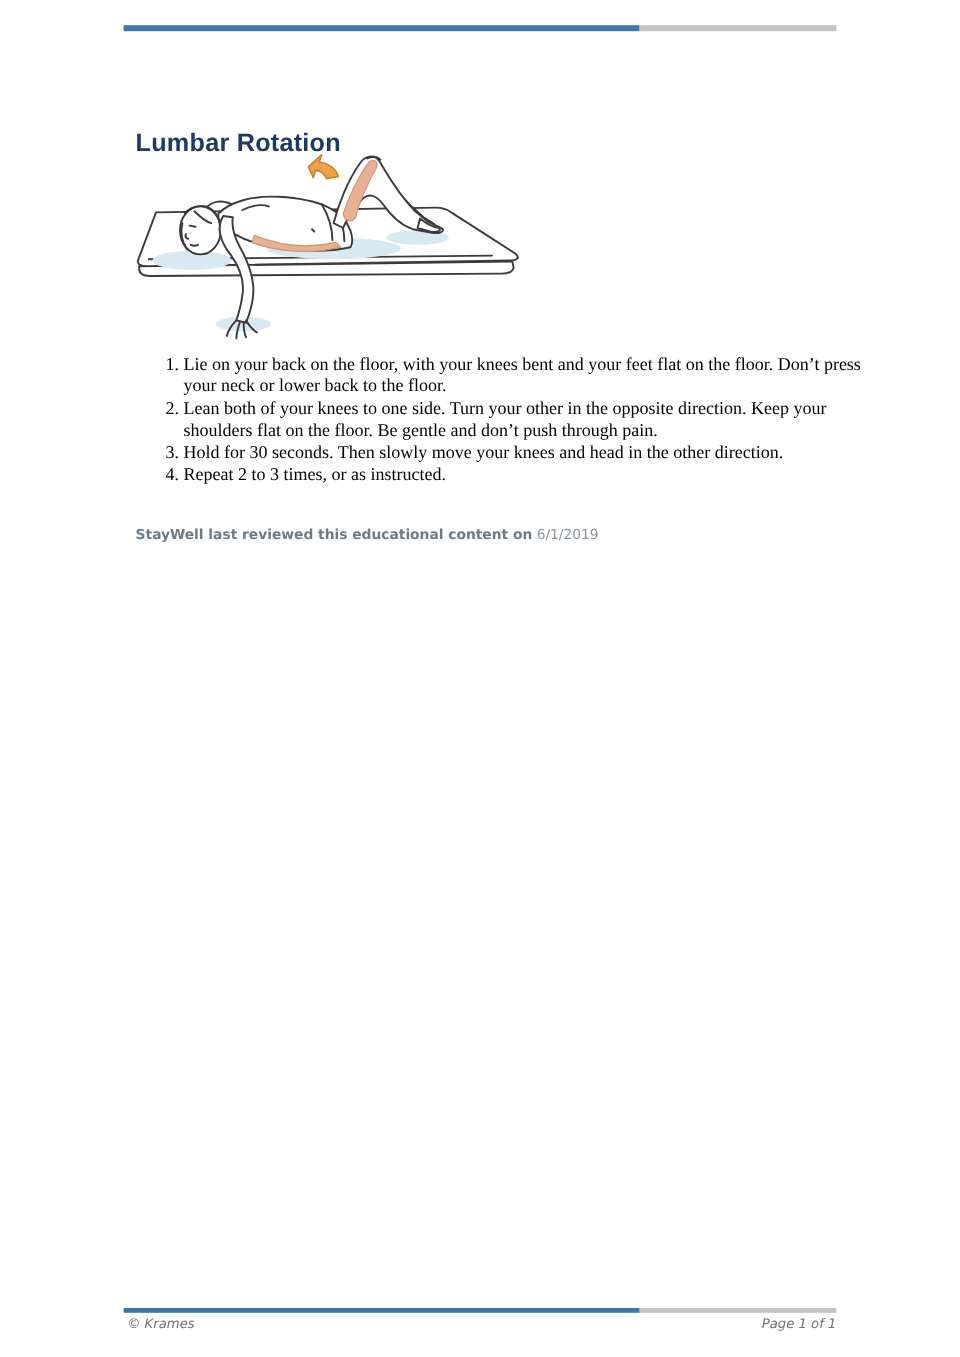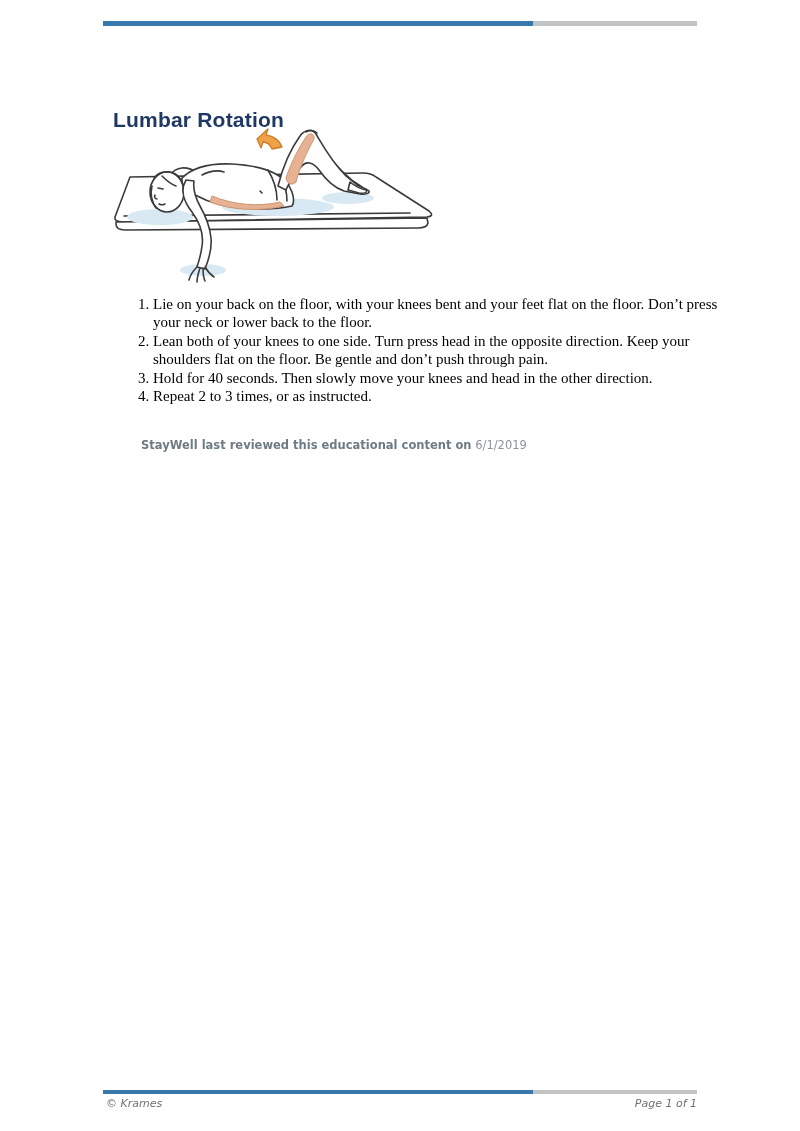--- a/index.html
+++ b/index.html
@@ -22,21 +22,21 @@
   .tan{stroke:#cf9671;stroke-width:1;stroke-linejoin:round;}
   
   .steps{position:absolute;left:113px;top:295px;width:576px;margin:0;padding:0 0 0 40px;
          font-family:"Liberation Serif",serif;font-size:15px;line-height:18.4px;color:#000;}
   .steps li{margin:0;padding:0;font-family:Liberation Serif, serif;}
   
   .review{position:absolute;left:113px;top:438px;font-size:11.5px;color:#6e7b85;font-weight:bold;}
   .review .date{font-weight:normal;color:#8b949c;}
   .copyright{position:absolute;left:113px;top:456px;width:584px;font-size:11px;
              line-height:15px;color:#8b949c;font-family:"DejaVu Sans","Liberation Sans",sans-serif;}
-  .review{font-family:"DejaVu Sans","Liberation Sans",sans-serif;margin-left:28px;}
+  .review{font-family:"DejaVu Sans","Liberation Sans",sans-serif;}
   
   .footer-row{position:absolute;left:103px;top:1097px;width:594px;display:flex;
               justify-content:space-between;font-size:11px;font-style:italic;color:#6d7278;
               font-family:"DejaVu Sans","Liberation Sans",sans-serif;}
   .footer-row .fl-left{padding-left:3px;}
 </style>
 </head>
 <body>
 
 <div class="page">
@@ -89,22 +89,22 @@
 
       <path class="fl" d="M76,62 C70,72 74,84 82,94 C90,105 94,116 92,128 C91,136 89,143 87,149 L95,151 C99,141 102,131 101,120 C100,108 95,97 90,88 C85,79 83,70 84,63 Z"></path>
       <path class="ln" stroke-width="1.2" d="M87,149 C83,153 80,158 79,162 M90,150 C88,156 87,161 87,164 M93,150 C93,156 94,161 95,163 M95,149 C98,154 101,157 104,159"></path>
     </g>
 
     <path stroke-width="1.3" stroke-linejoin="round" d="M147,21 L158,11 L156,17 C164,18 170,23 172,29 L162,31 C160,26 156,24 153,24 L151,30 Z" fill="#f0a24a" stroke="#cf7d22"></path>
   </svg>
 
   <ol class="steps">
     <li>Lie on your back on the floor, with your knees bent and your feet flat on the floor. Don’t press your neck or lower back to the floor.</li>
-    <li>Lean both of your knees to one side. Turn press head in the opposite direction. Keep your shoulders flat on the floor. Be gentle and don’t push through pain.</li>
-    <li>Hold for 40 seconds. Then slowly move your knees and head in the other direction.</li>
+    <li>Lean both of your knees to one side. Turn your other in the opposite direction. Keep your shoulders flat on the floor. Be gentle and don’t push through pain.</li>
+    <li>Hold for 30 seconds. Then slowly move your knees and head in the other direction.</li>
     <li>Repeat 2 to 3 times, or as instructed.</li>
   </ol>
 
   <div class="review"><span>StayWell last reviewed this educational content on</span><span class="date"> 6/1/2019</span></div>
 
 
   <div class="rule-bar rule-bottom">
     <div class="seg-blue"></div>
     <div class="seg-gray"></div>
   </div>

